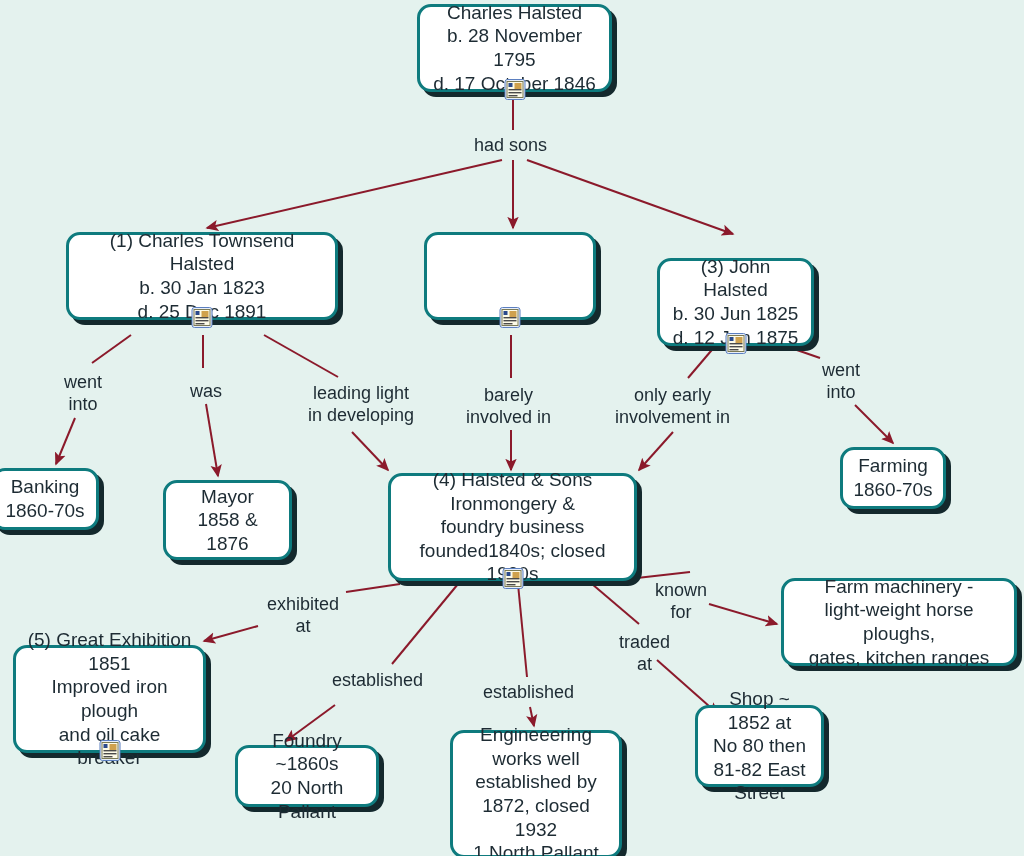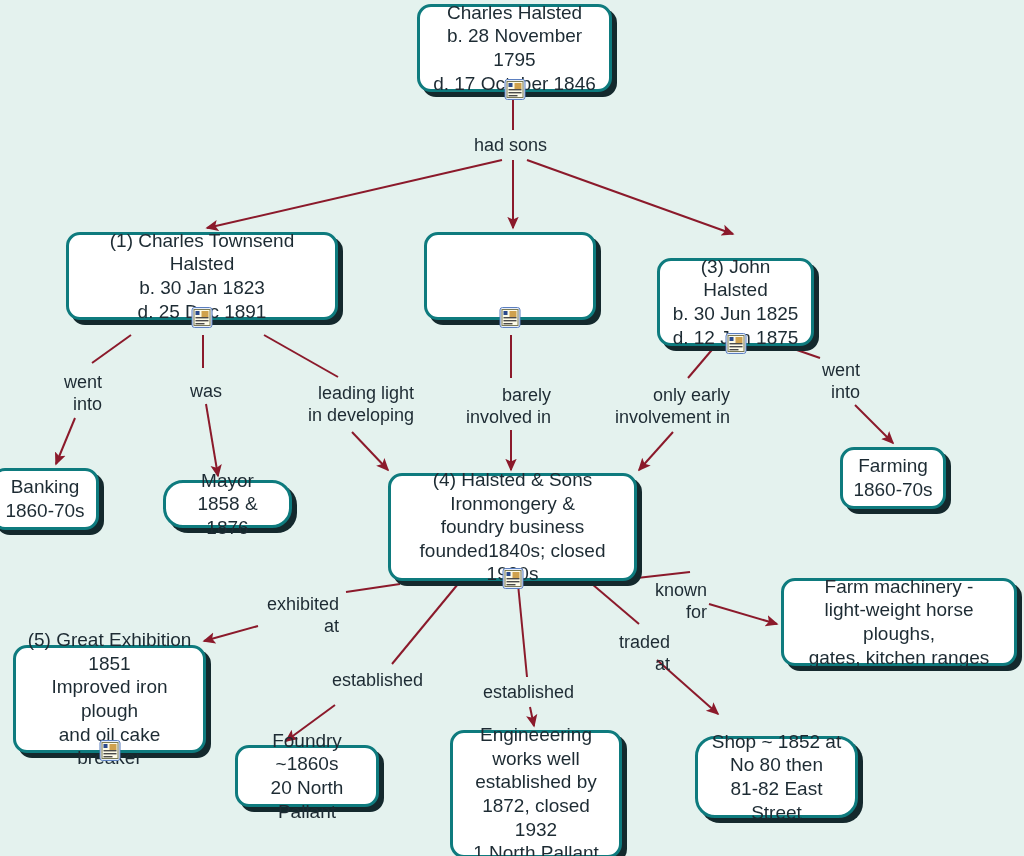--- a/index.html
+++ b/index.html
@@ -57,21 +57,21 @@
     border-radius: 3px;
     background: #e8eef9;
     z-index: 9;
   }
   .doc-icon svg { display: block; }
   .edge-label {
     position: absolute;
     color: #1d2b33;
     font-size: 18px;
     line-height: 1.22;
-    text-align: right;
+    text-align: center;
     white-space: pre-line;
     z-index: 6;
   }
 </style>
 </head>
 <body>
 
 <div id="canvas">
   <svg id="edge-layer" viewBox="0 0 1024 856">
     <defs>
@@ -163,21 +163,21 @@
             <rect x="3" y="9" width="13" height="1.4" fill="#4a4a4a"></rect>
             <rect x="3" y="12" width="13" height="1.4" fill="#4a4a4a"></rect>
             <rect x="3" y="15" width="9" height="1.4" fill="#4a4a4a"></rect>
           </svg>
         </span>
       </div>
       <div class="node" style="left: -9px; top: 468px; width: 108px; height: 62px;">
         <span class="node-text">Banking
 1860-70s</span>
       </div>
-      <div class="node" style="left: 163px; top: 480px; width: 129px; height: 48px; border-radius: 20px;">
+      <div class="node" style="left: 163px; top: 480px; width: 129px; height: 80px;">
         <span class="node-text">Mayor
 1858 &amp; 1876</span>
       </div>
       <div class="node" style="left: 840px; top: 447px; width: 106px; height: 62px;">
         <span class="node-text">Farming
 1860-70s</span>
       </div>
       <div class="node" style="left: 388px; top: 473px; width: 249px; height: 108px;">
         <span class="node-text">(4) Halsted &amp; Sons
 Ironmongery &amp;
@@ -214,21 +214,21 @@
         <span class="node-text">Foundry ~1860s
 20 North Pallant</span>
       </div>
       <div class="node" style="left: 450px; top: 730px; width: 172px; height: 128px;">
         <span class="node-text">Engineeering
 works well
 established by
 1872, closed 1932
 1 North Pallant</span>
       </div>
-      <div class="node" style="left: 695px; top: 736px; width: 163px; height: 82px; border-radius: 20px;">
+      <div class="node" style="left: 695px; top: 705px; width: 129px; height: 82px;">
         <span class="node-text">Shop ~ 1852 at
 No 80 then
 81-82 East Street</span>
       </div>
       <div class="node" style="left: 781px; top: 578px; width: 236px; height: 88px; text-align: center;">
         <span class="node-text">Farm machinery -
 light-weight horse ploughs,
 gates, kitchen ranges</span>
       </div>
     </div>

